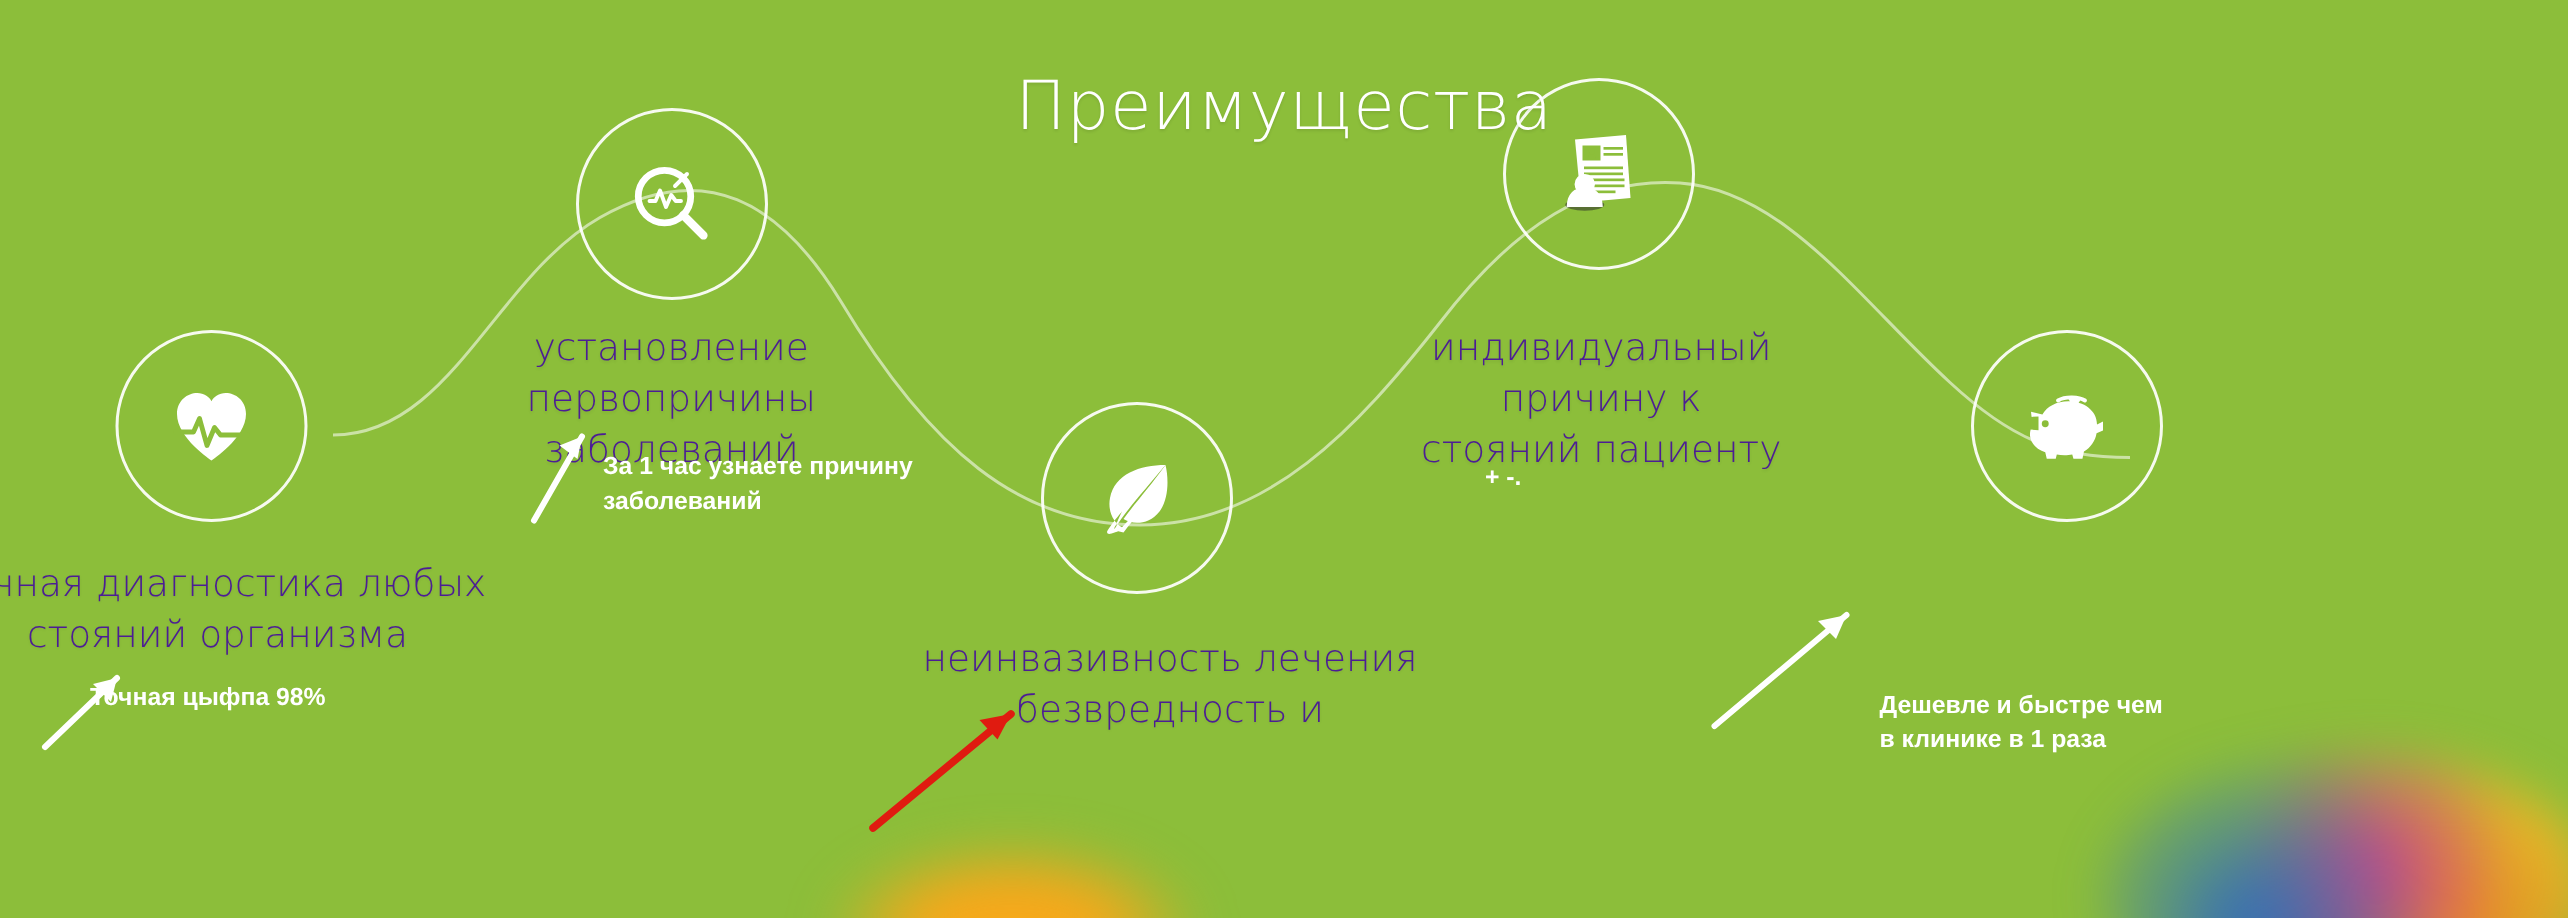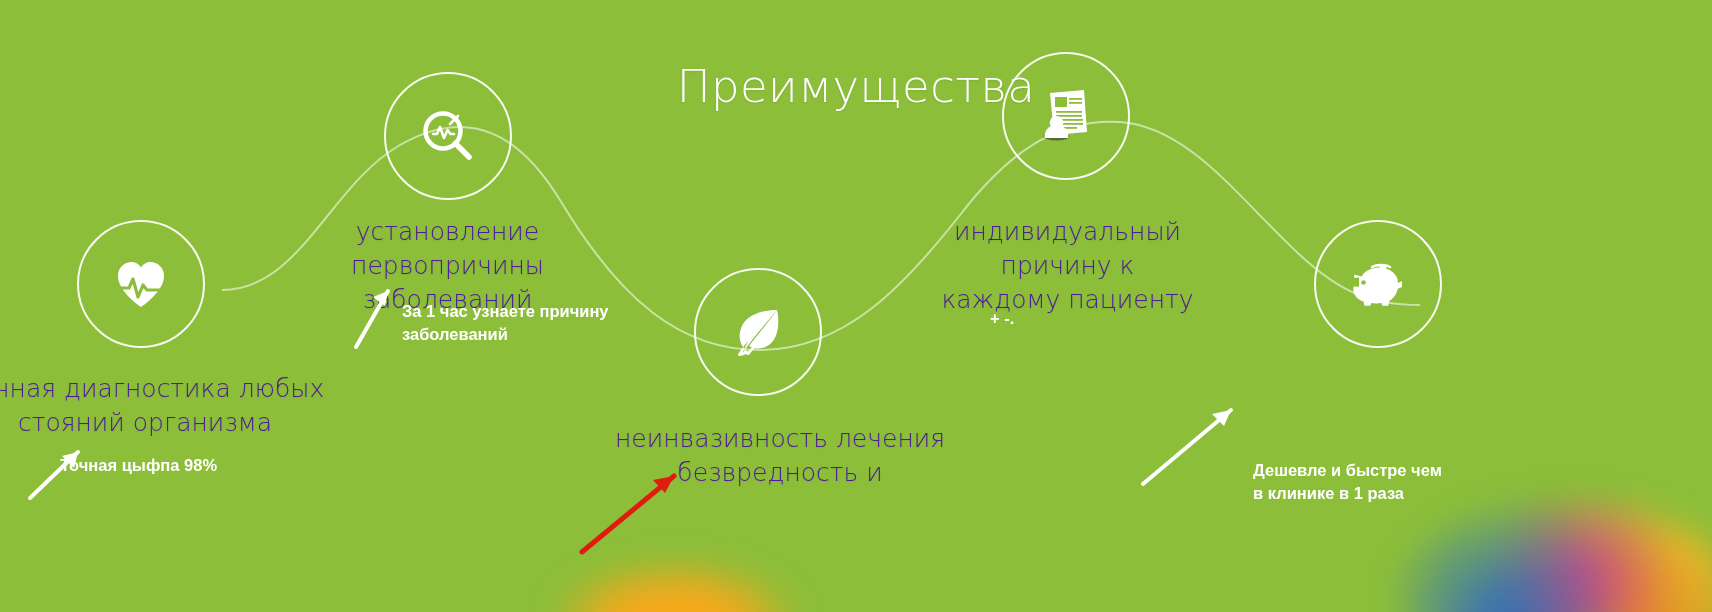--- a/index.html
+++ b/index.html
@@ -30,21 +30,20 @@
   .node{position:absolute;border-radius:50%;border:2px solid rgba(255,255,255,.92);
         display:flex;align-items:center;justify-content:center;box-sizing:border-box;}
   .node svg{display:block;}
 
   
   .page-title{
     position:absolute;left:0;top:44px;width:1712px;text-align:center;
     color:#ffffff;font-size:45px;font-weight:300;letter-spacing:.4px;
     font-family:"DejaVu Sans", sans-serif;
     text-shadow:0 1px 2px rgba(0,0,0,.10);
-    margin-top:16px;
   }
 
   
   .label{
     position:absolute;color:#4c1d95;font-weight:300;
     font-size:25px;line-height:34px;text-align:center;
     font-family:"DejaVu Sans", sans-serif;
     text-shadow:0 1px 2px rgba(0,0,0,.08);
   }
 
@@ -162,21 +161,21 @@
 
         <ellipse cx="19.5" cy="48.5" rx="13" ry="4" fill="#2e2e2e" opacity="0.55"></ellipse>
         <path fill="#ffffff" d="M19.5 28 a6.8 6.8 0 1 1 0 13.6 a6.8 6.8 0 1 1 0 -13.6 Z"></path>
         <path fill="#ffffff" d="M7.5 50 C7.5 41 12.5 37 19.5 37 C26.5 37 31.5 41 31.5 50 Z"></path>
       </svg>
     </span>
   </div>
 
   <div class="label" style="left:905px;top:215px;width:325px;">
     <div>индивидуальный причину к</div>
-    <div>каждому пациенту</div>
+    <div>стояний пациенту</div>
   </div>
 
   <div class="note" style="left:990px;top:307px;width:120px;">+ -.</div>
 
   <div class="node" style="left:1314px;top:220px;width:128px;height:128px;">
     <span>
       <svg width="56" height="48" viewBox="0 0 56 48" xmlns="http://www.w3.org/2000/svg">
 
         <path d="M22 7 C27 4 36 4.5 40 7" stroke="#ffffff" stroke-width="2.6" fill="none" stroke-linecap="round"></path>
 

